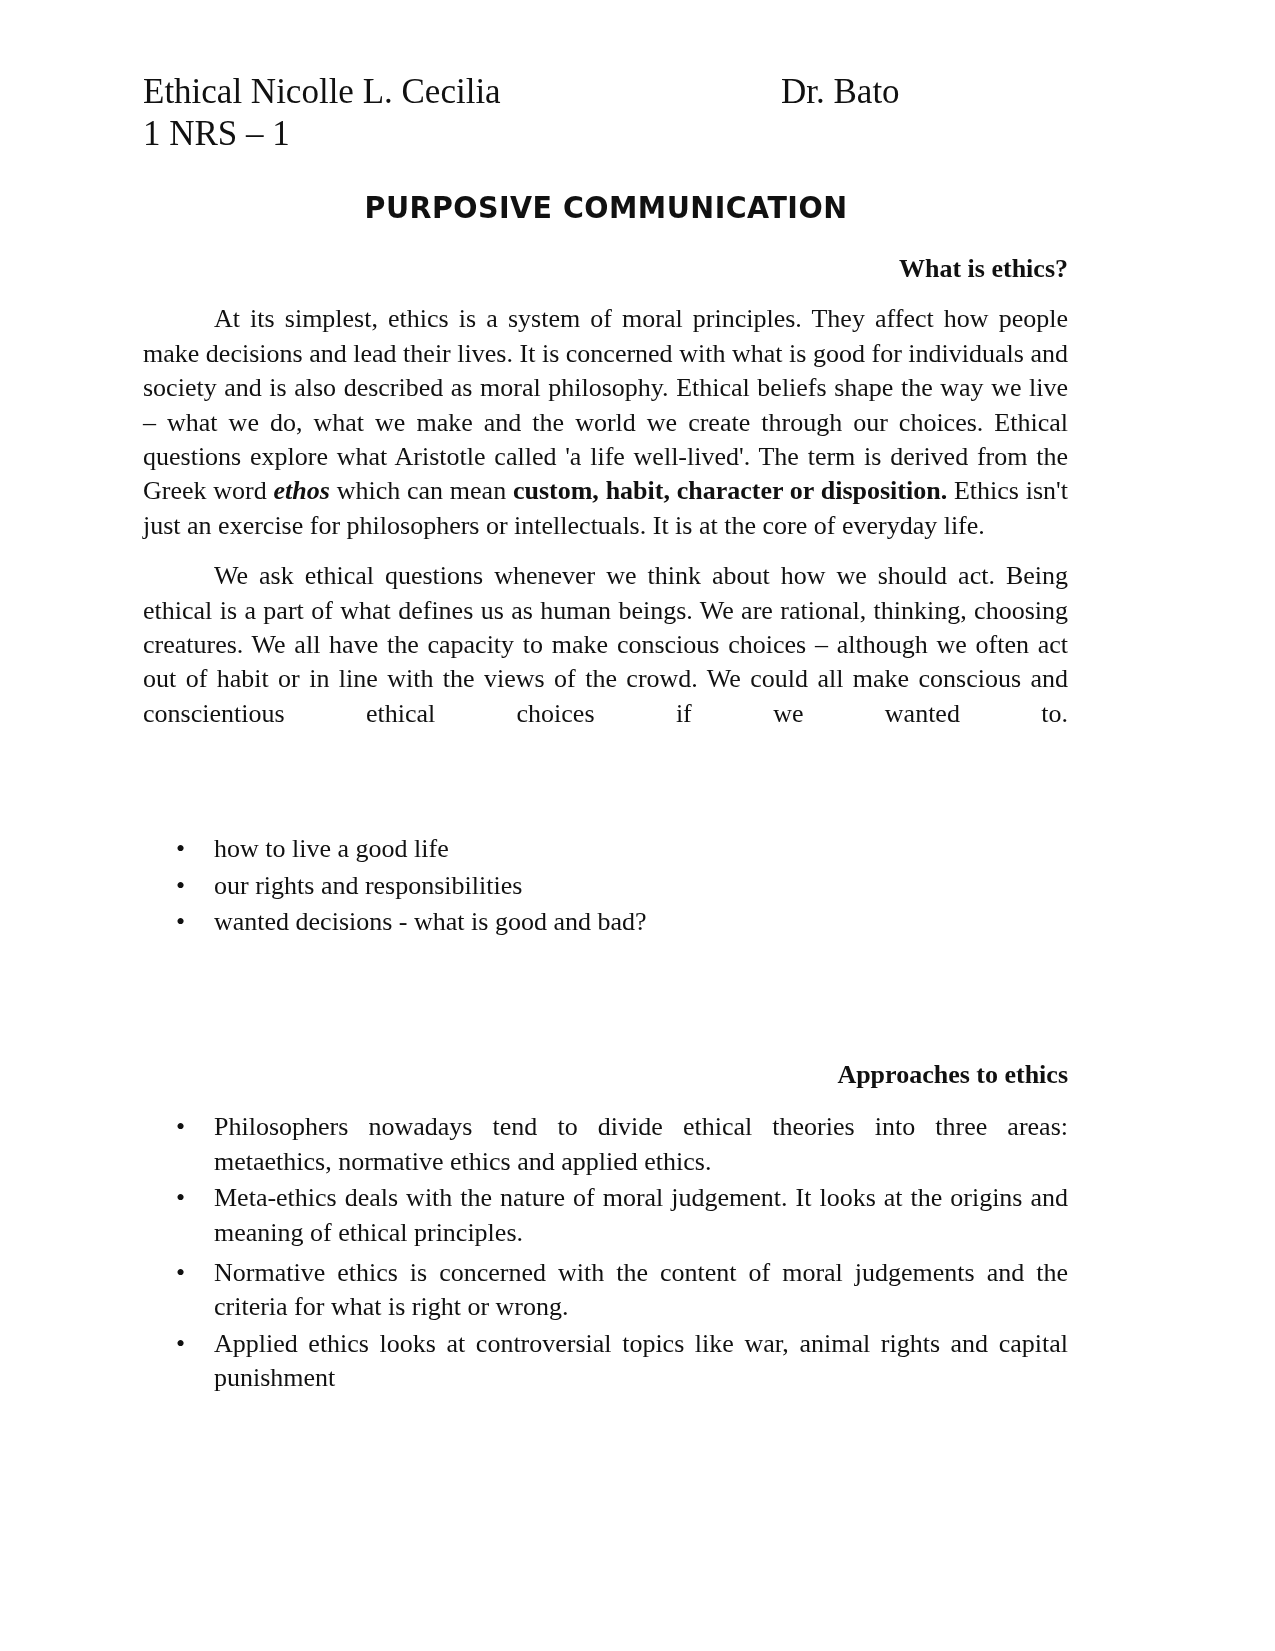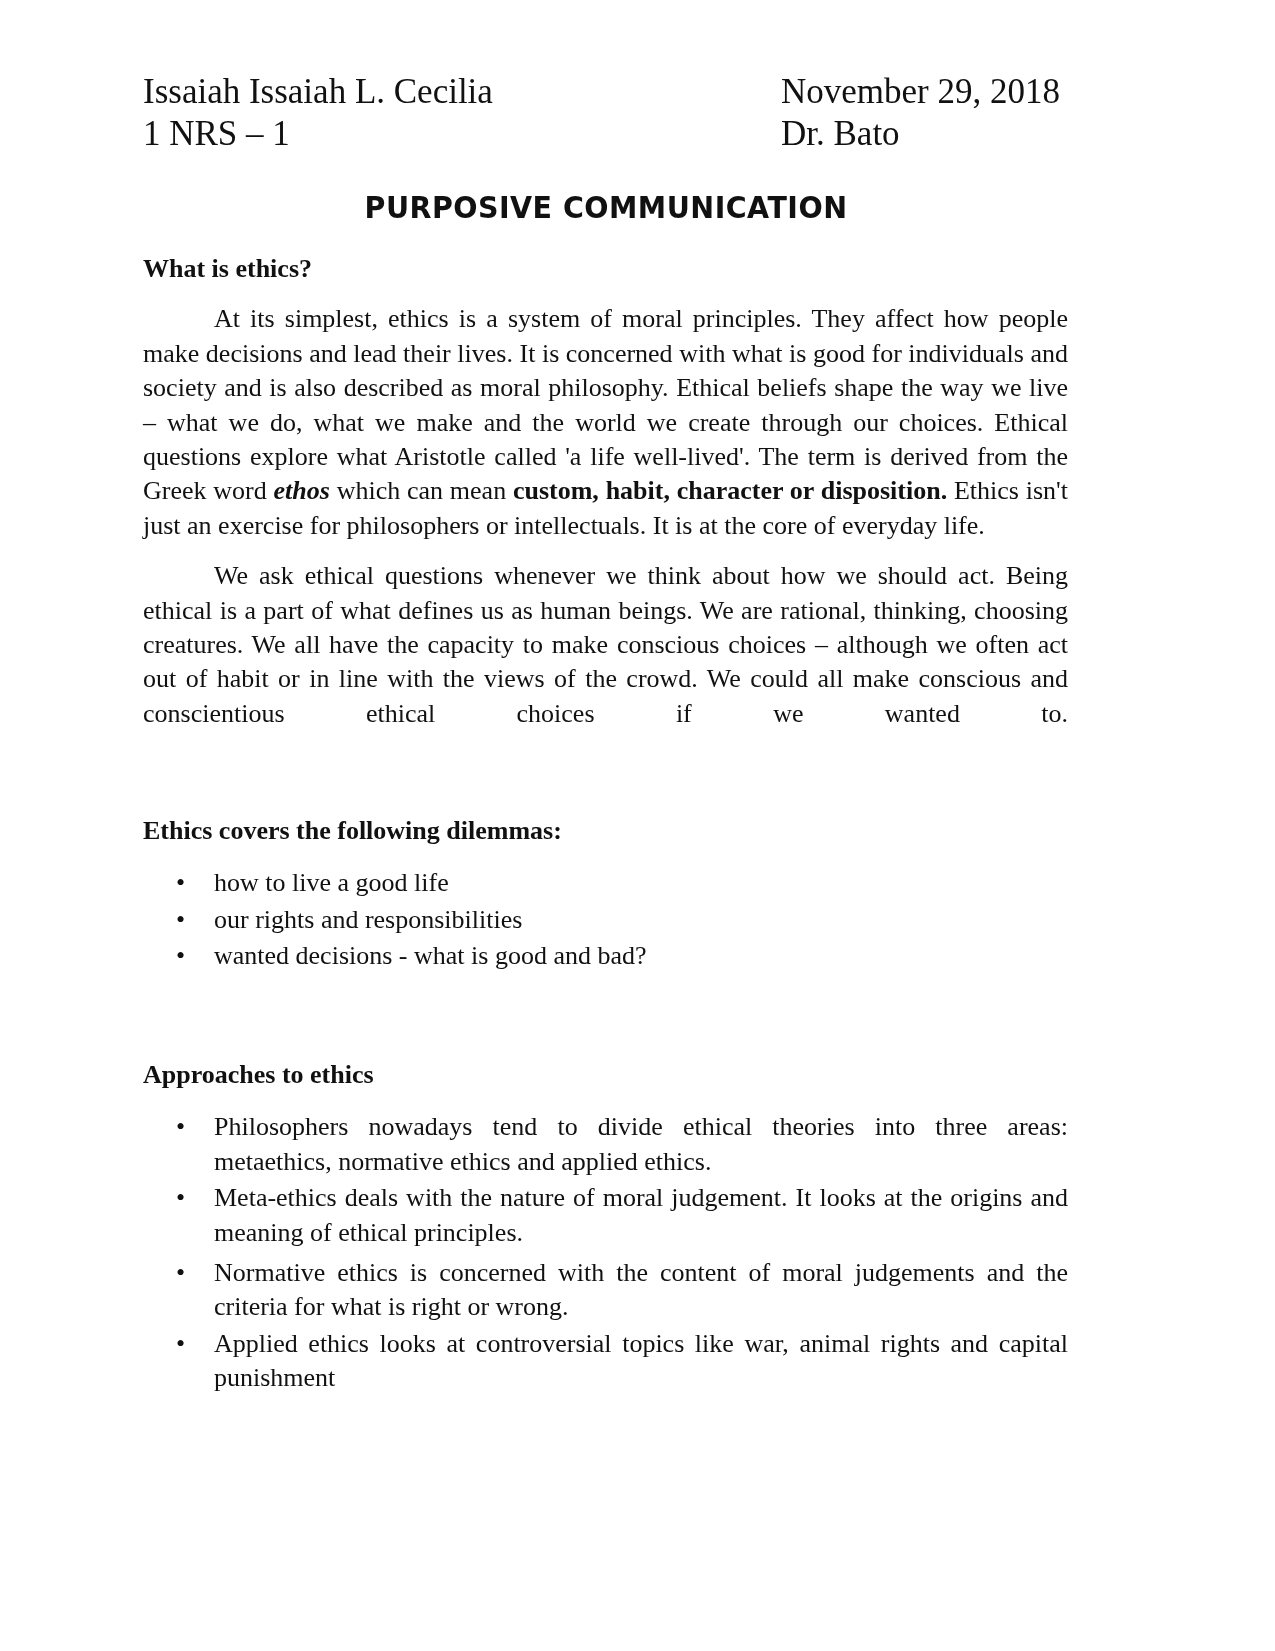--- a/index.html
+++ b/index.html
@@ -6,52 +6,50 @@
   body { width: 1275px; height: 1651px; position: relative; overflow: hidden;
          font-family: "Liberation Serif", serif; color: #111; }
   .page { position: absolute; left: 0; top: 0; width: 1275px; height: 1651px; }
   .hdr { position: absolute; font-size: 35px; line-height: 42px; }
   .hdr-left { left: 143px; top: 71px; }
   .hdr-right { left: 781px; top: 71px; }
   .title { position: absolute; left: 0; width: 1212px; top: 190px; text-align: center;
            font-family: "DejaVu Sans", sans-serif; font-weight: 900; font-size: 30px;
            letter-spacing: 0.5px; transform: scaleX(0.95); }
   .content { position: absolute; left: 143px; width: 925px; font-size: 26px; line-height: 34.4px; }
-  .h { font-weight: bold; font-size: 26px; margin: 0; }
+  .h { font-weight: bold; font-size: 26px; margin: 0; text-align: right; }
   p { margin: 0; text-align: justify; text-indent: 71px; }
   .last-justify { text-align-last: justify; }
   ul { margin: 0; padding: 0; list-style: none; }
   li { position: relative; padding-left: 71px; text-align: justify; }
   li::before { content: "\2022"; position: absolute; left: 33px; top: 0; font-size: 26px; }
 </style>
 </head>
 <body>
 
 <div class="page">
   <div class="hdr hdr-left">
-    <div>Issaiah Issaiah L. Cecilia</div>
+    <div>Ethical Nicolle L. Cecilia</div>
     <div>1 NRS – 1</div>
   </div>
   <div class="hdr hdr-right">
-    <div>November 29, 2018</div>
     <div>Dr. Bato</div>
   </div>
 
   <div class="title">PURPOSIVE COMMUNICATION</div>
 
   <div class="content" style="top:252px;">
     <div class="h">What is ethics?</div>
     <div style="height:16px"></div>
     <p><span>At its simplest, ethics is a system of moral principles. They affect how people make decisions and lead their lives. It is concerned with what is good for individuals and society and is also described as moral philosophy. Ethical beliefs shape the way we live – what we do, what we make and the world we create through our choices. Ethical questions explore what Aristotle called 'a life well-lived'. The term is derived from the Greek word </span><b><i>ethos</i></b><span> which can mean </span><b>custom, habit, character or disposition.</b><span> Ethics isn't just an exercise for philosophers or intellectuals. It is at the core of everyday life.</span></p>
     <div style="height:16px"></div>
     <p class="last-justify">We ask ethical questions whenever we think about how we should act. Being ethical is a part of what defines us as human beings. We are rational, thinking, choosing creatures. We all have the capacity to make conscious choices – although we often act out of habit or in line with the views of the crowd. We could all make conscious and conscientious ethical choices if we wanted to.</p>
   </div>
 
   <div class="content" style="top:814px;">
-    <div class="h">Ethics covers the following dilemmas:</div>
     <div style="height:17px"></div>
     <ul style="line-height:36.5px;">
       <li>how to live a good life</li>
       <li>our rights and responsibilities</li>
       <li>wanted decisions - what is good and bad?</li>
     </ul>
   </div>
 
   <div class="content" style="top:1058px;">
     <div class="h">Approaches to ethics</div>

